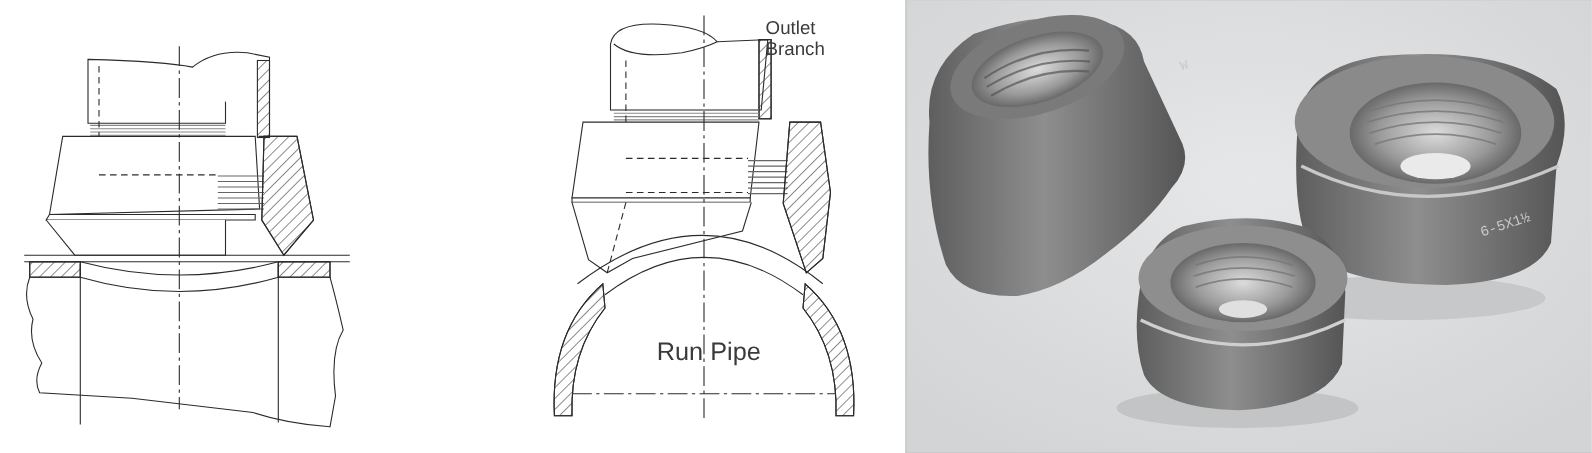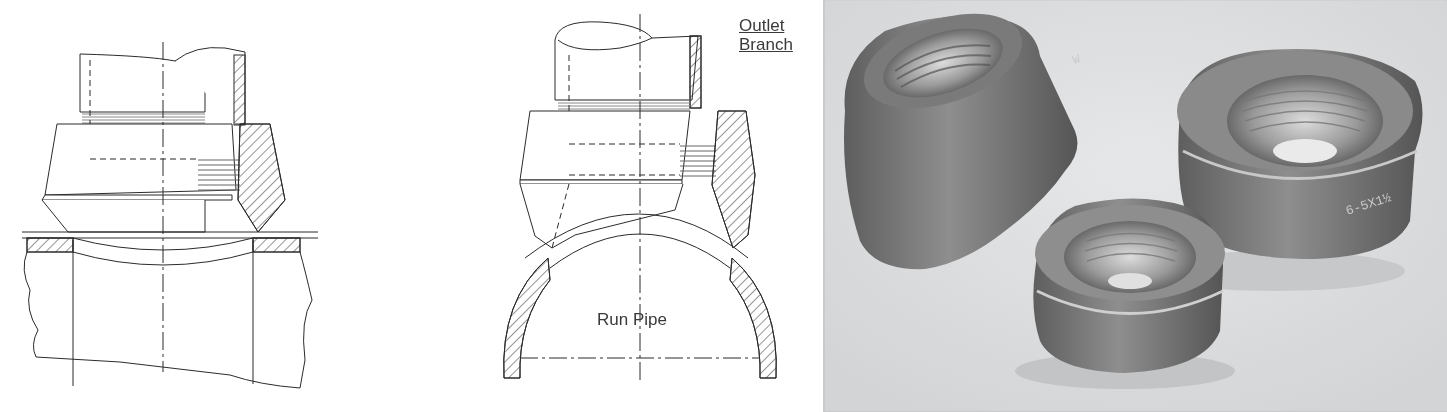--- a/index.html
+++ b/index.html
@@ -2,22 +2,22 @@
 <html><head>
 <meta charset="utf-8">
 <style>
   html, body { margin:0; padding:0; background:#ffffff; }
   body { width:1447px; height:412px; position:relative; overflow:hidden; font-family:"Liberation Sans", sans-serif; }
   .panel { position:absolute; top:0; }
   #left-drawing { left:0; width:340px; height:412px; }
   #mid-drawing { left:480px; width:340px; height:412px; }
   #photo { left:823px; top:0; width:624px; height:412px; background:#dcdedf; box-sizing:border-box; border:2px solid #c8cacb; border-top:1px solid #d0d2d3; }
   .label { position:absolute; color:#3a3a3a; font-size:17px; line-height:19px; }
-  #outlet-label { left:739px; top:16px; text-align:left;text-decoration:underline; }
-  #run-label { left:597px; top:310px; font-size:17px; }
+  #outlet-label { left:696px; top:16px; text-align:left; }
+  #run-label { left:597px; top:310px; font-size:23px; }
   svg { display:block; }
   .mark { position:absolute; color:#c9c9c9; font-size:13px; font-family:"Liberation Mono", monospace; transform:rotate(-18deg); }
 </style>
 </head>
 <body>
 
 <div class="panel" id="left-drawing">
 <svg width="340" height="412" viewBox="0 0 340 412">
   <defs>
     <pattern id="hatchL" patternUnits="userSpaceOnUse" width="7" height="7" patternTransform="rotate(45)">

